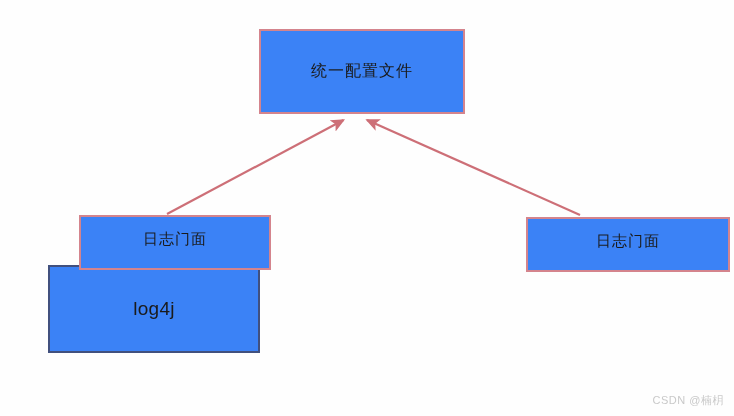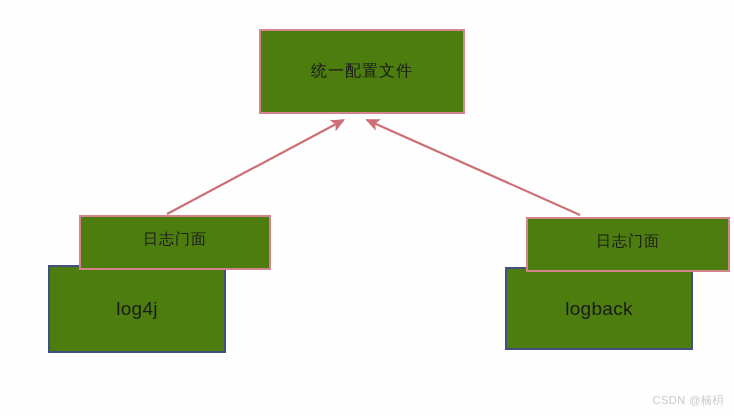--- a/index.html
+++ b/index.html
@@ -25,21 +25,21 @@
     top: 0;
     width: 734px;
     height: 416px;
     pointer-events: none;
   }
 
   
   .node {
     position: absolute;
     box-sizing: border-box;
-    background: #4d7c0f;
+    background: #3b82f6;
     display: flex;
     align-items: center;
     justify-content: center;
   }
   .node-label {
     color: #1a1a1a;
     white-space: nowrap;
     letter-spacing: 0.5px;
   }
 
@@ -87,21 +87,21 @@
     border: 2px solid #41507e;
     z-index: 2;
   }
   .impl-box .node-label {
     font-size: 19px;
     letter-spacing: 0.3px;
   }
   #impl-left {
     left: 48px;
     top: 265px;
-    width: 178px;
+    width: 212px;
     height: 88px;
   }
   #impl-right {
     left: 505px;
     top: 267px;
     width: 188px;
     height: 83px;
   }
 
   
@@ -141,19 +141,16 @@
   </div>
 
   <div class="node impl-box" id="impl-left">
     <span class="node-label">log4j</span>
   </div>
 
   <div class="node facade-box" id="facade-right">
     <span class="node-label">日志门面</span>
   </div>
 
-  <div class="node impl-box" id="impl-right">
-    <span class="node-label">logback</span>
-  </div>
 
   <div id="watermark">CSDN @楠枂</div>
 
 </div>
 
 </body></html>

